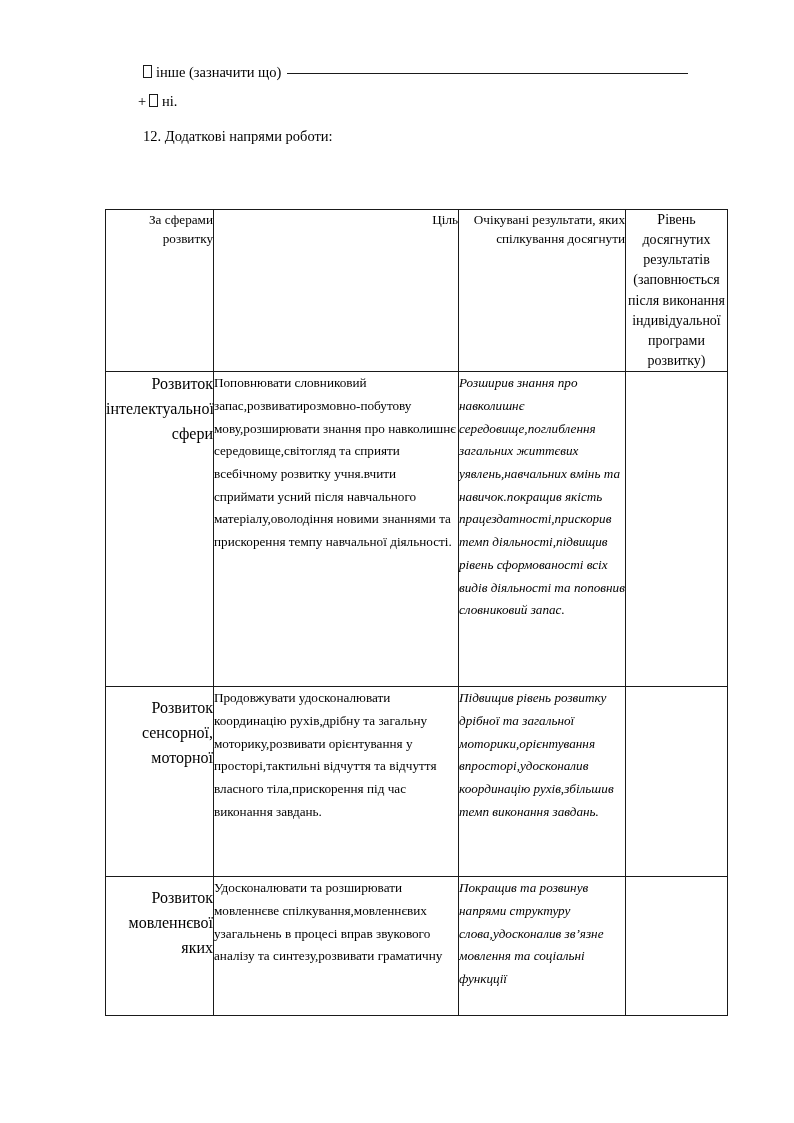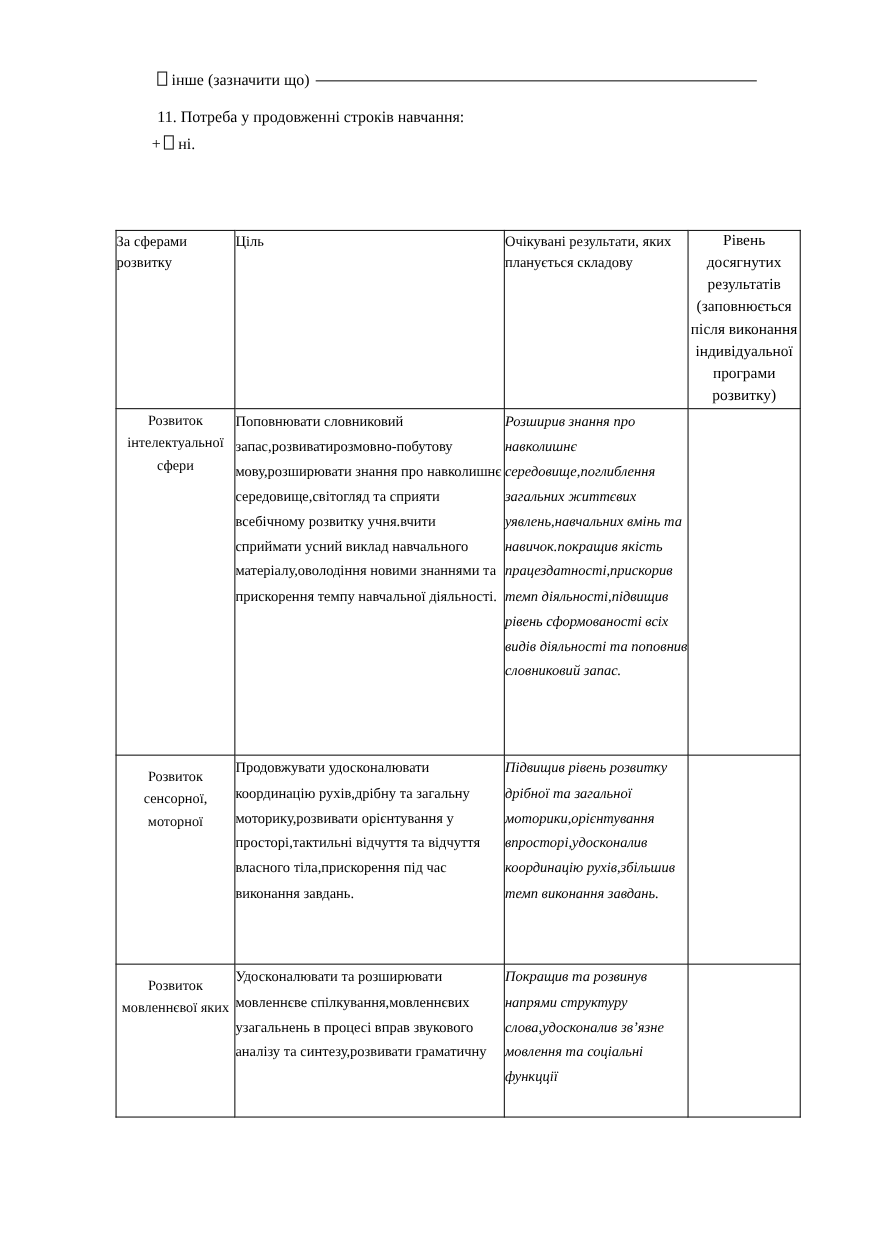--- a/index.html
+++ b/index.html
@@ -109,37 +109,37 @@
     vertical-align: top;
     font-weight: normal;
   }
   .col-sphere   { width: 108px; }
   .col-goal     { width: 245px; }
   .col-expected { width: 167px; }
   .col-level    { width: 102px; }
 
   .hdr {
     vertical-align: middle;
-    text-align: left;
+    text-align: right;
     font-size: 13.2px;
     line-height: 1.44;
     padding: 6px 4px;
   }
   .hdr-level {
     vertical-align: top;
     text-align: center;
     font-size: 14px;
     line-height: 1.44;
     padding: 8px 5px 6px 5px;
   }
 
   .cell-sphere {
     vertical-align: middle;
-    text-align: center;
-    font-size: 13px;
+    text-align: right;
+    font-size: 16px;
     line-height: 1.55;
     padding: 4px 4px 4px 9px;
   }
   .cell-sphere.top {
     vertical-align: top;
     padding-top: 9px;
   }
   .cell-body {
     font-size: 13.2px;
     line-height: 1.65;
@@ -162,52 +162,52 @@
 
   <div class="content">
 
     <div class="form-line">
       <span class="indent"></span>
       <span class="checkbox-glyph"></span>
       <span class="form-text">інше (зазначити що)</span>
       <span class="fill-rule"></span>
     </div>
 
-    <div class="numbered-line">11. Потреба у продовженні строків навчання:</div>
 
 
     <div class="form-line">
       <span class="indent-narrow"></span>
       <span class="plus-mark">+</span>
       <span class="checkbox-glyph"></span>
       <span class="form-text">ні.</span>
     </div>
 
+    <div class="numbered-line">12. Додаткові напрями роботи:</div>
 
   </div>
 
   <table class="ipr-table">
     <colgroup>
       <col class="col-sphere">
       <col class="col-goal">
       <col class="col-expected">
       <col class="col-level">
     </colgroup>
     <thead>
       <tr class="hdr-row">
         <th class="hdr">За сферами розвитку</th>
         <th class="hdr">Ціль</th>
-        <th class="hdr">Очікувані результати, яких планується складову</th>
+        <th class="hdr">Очікувані результати, яких спілкування досягнути</th>
         <th class="hdr-level">Рівень досягнутих результатів (заповнюється після виконання індивідуальної програми розвитку)</th>
       </tr>
     </thead>
     <tbody>
       <tr class="row-1">
         <td class="cell-sphere">Розвиток інтелектуальної сфери</td>
-        <td class="cell-body goal">Поповнювати словниковий запас,розвиватирозмовно-побутову мову,розширювати знання про навколишнє середовище,світогляд та сприяти всебічному розвитку учня.вчити сприймати усний виклад навчального матеріалу,оволодіння новими знаннями та прискорення темпу навчальної діяльності.</td>
+        <td class="cell-body goal">Поповнювати словниковий запас,розвиватирозмовно-побутову мову,розширювати знання про навколишнє середовище,світогляд та сприяти всебічному розвитку учня.вчити сприймати усний після навчального матеріалу,оволодіння новими знаннями та прискорення темпу навчальної діяльності.</td>
         <td class="cell-body narrow">Розширив знання про навколишнє середовище,поглиблення загальних життєвих уявлень,навчальних вмінь та навичок.покращив якість працездатності,прискорив темп діяльності,підвищив рівень сформованості всіх видів діяльності та поповнив словниковий запас.</td>
         <td class="cell-body cell-empty"></td>
       </tr>
       <tr class="row-2">
         <td class="cell-sphere top">Розвиток сенсорної, моторної</td>
         <td class="cell-body goal">Продовжувати удосконалювати координацію рухів,дрібну та загальну моторику,розвивати орієнтування у просторі,тактильні відчуття та відчуття власного тіла,прискорення під час виконання завдань.</td>
         <td class="cell-body narrow">Підвищив рівень розвитку дрібної та загальної моторики,орієнтування впросторі,удосконалив координацію рухів,збільшив темп виконання завдань.</td>
         <td class="cell-body cell-empty"></td>
       </tr>
       <tr class="row-3">

